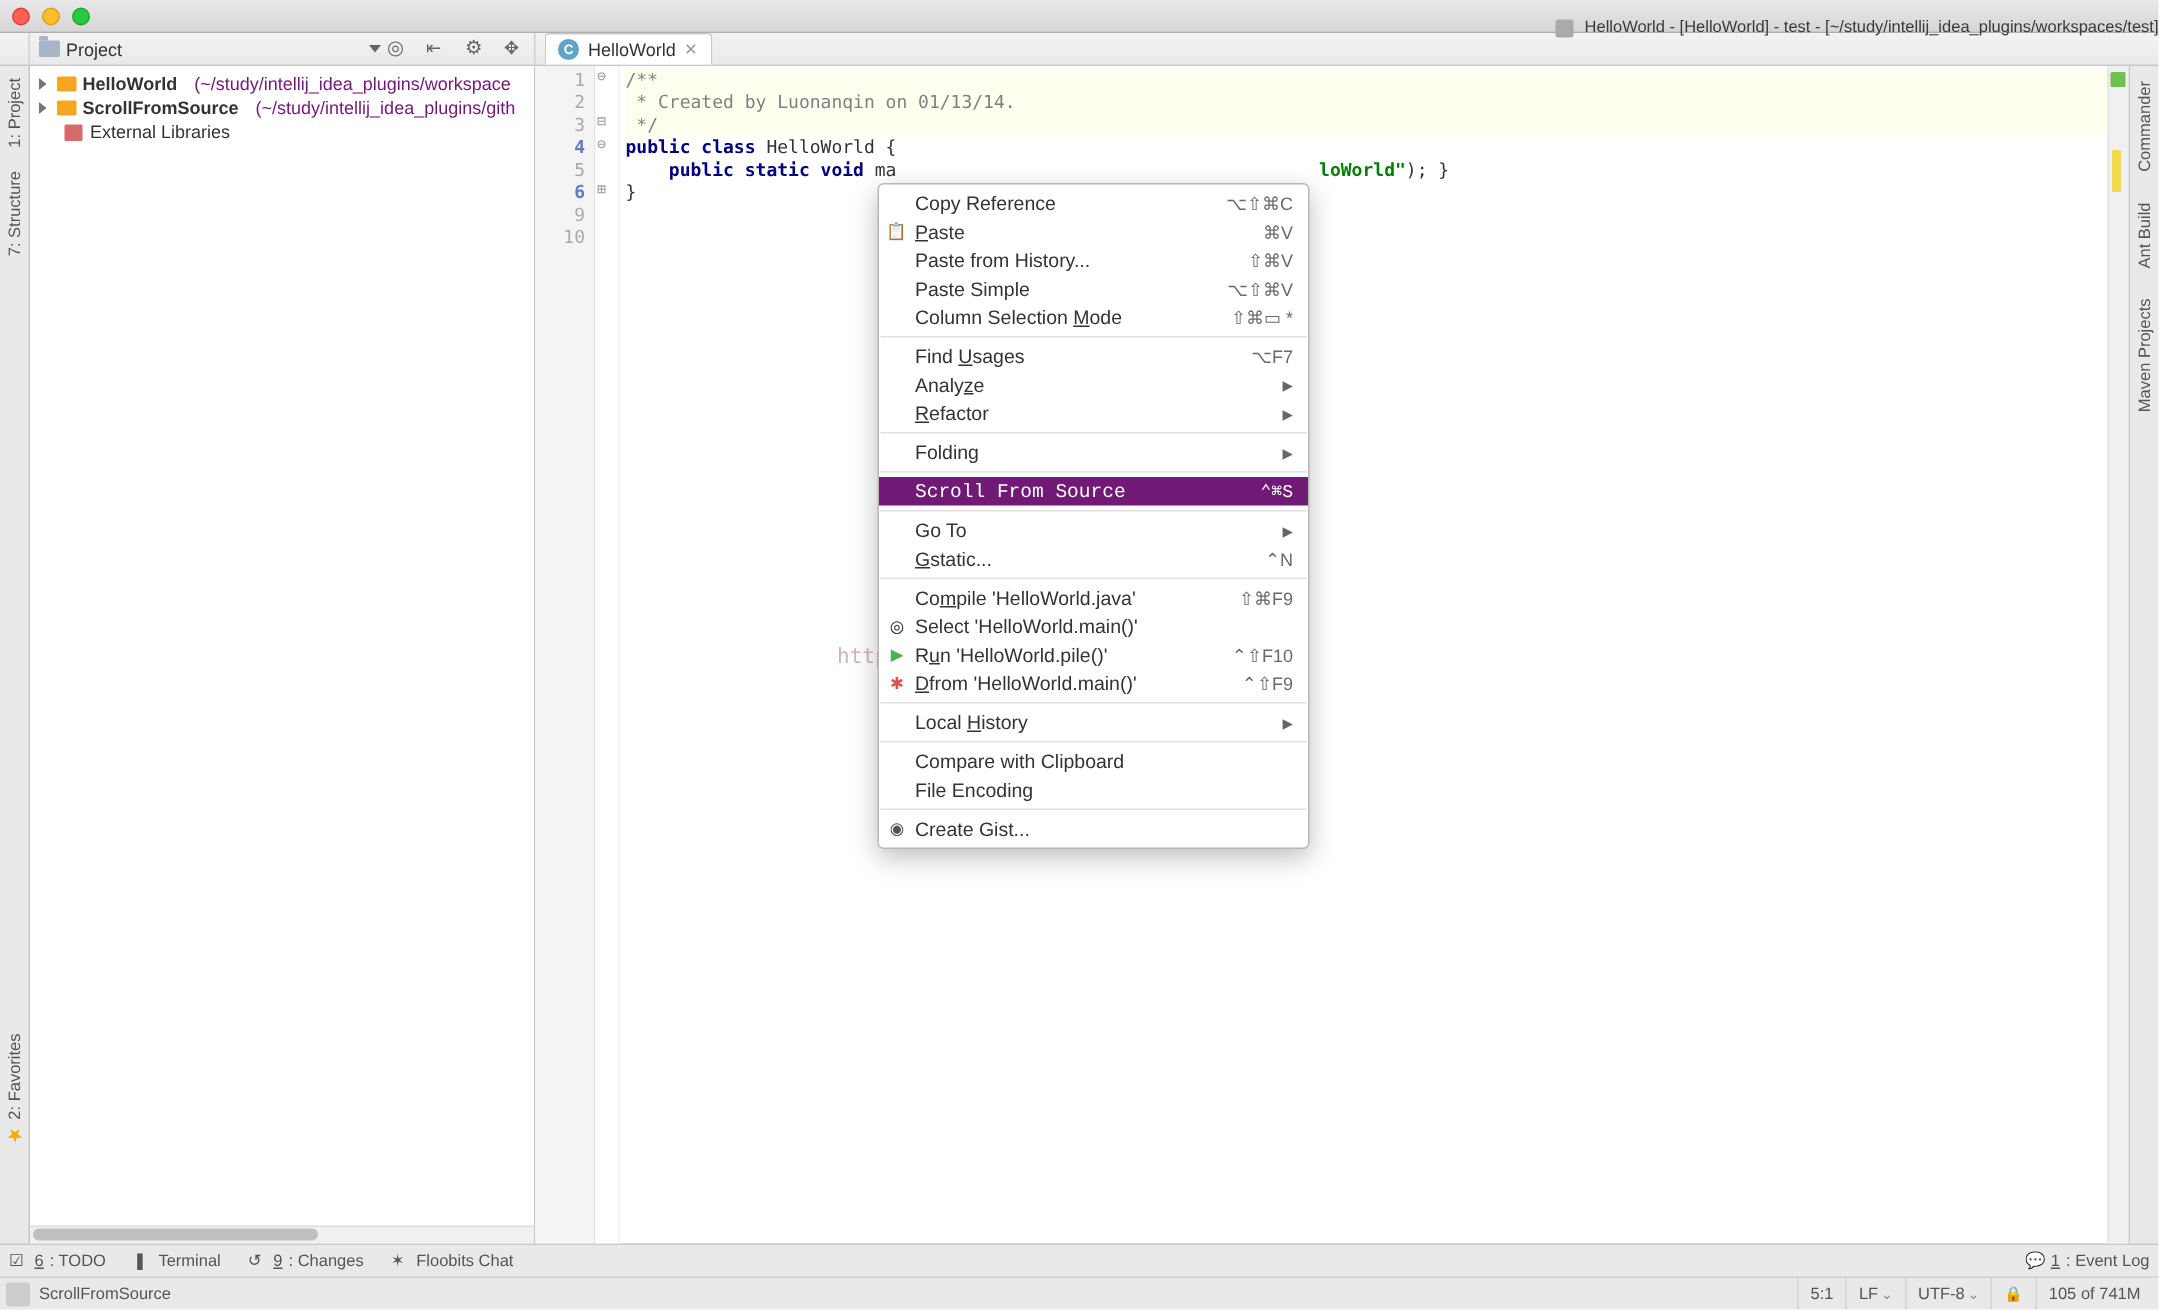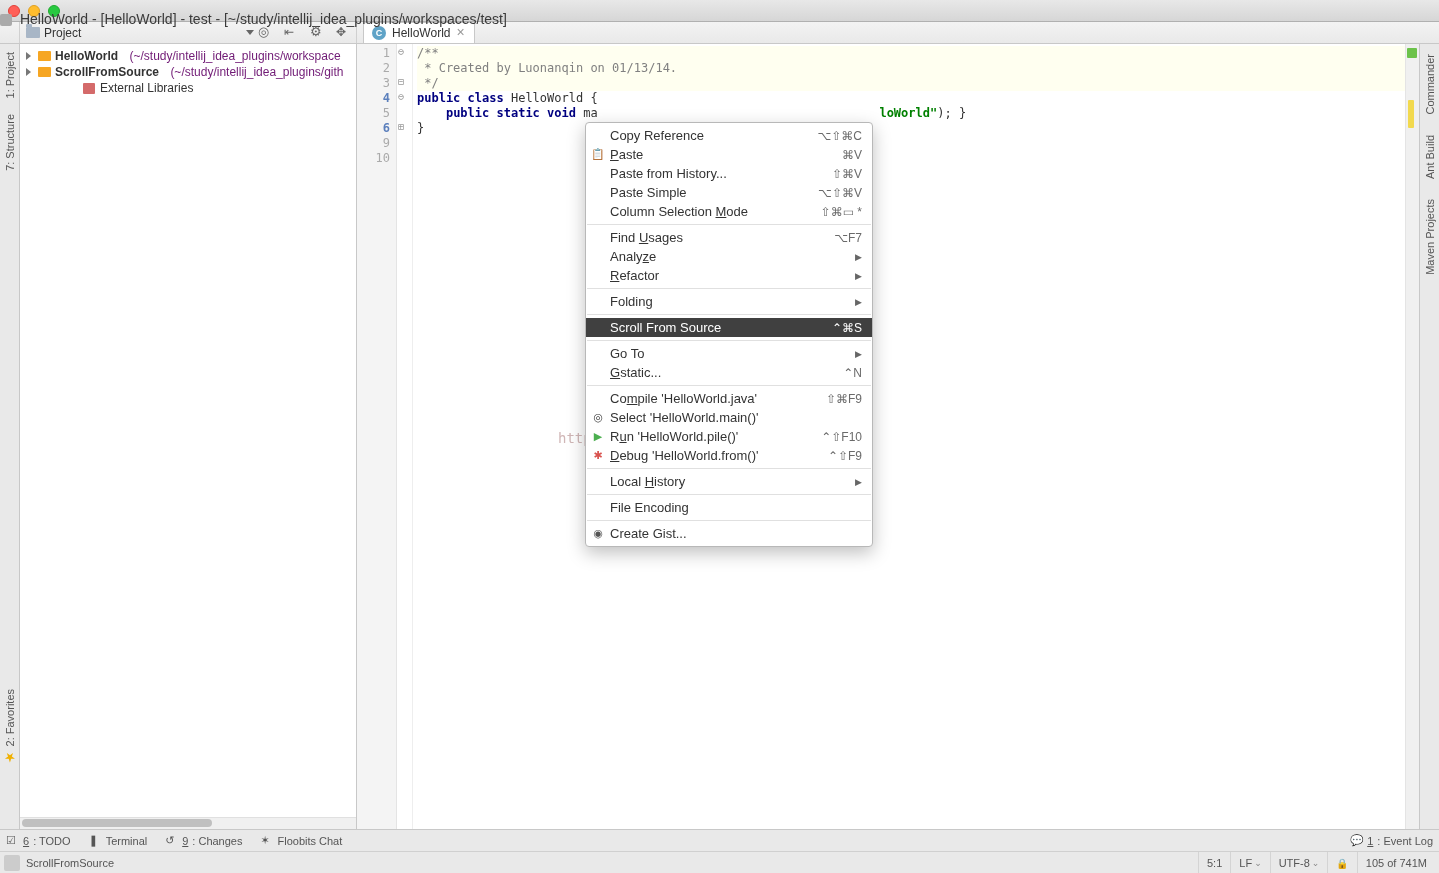--- a/index.html
+++ b/index.html
@@ -22,22 +22,22 @@
       display: flex;
       align-items: center;
       position: relative;
     }
     .traffic-lights { display: flex; gap: 8px; padding-left: 8px; }
     .traffic-light { width: 12px; height: 12px; border-radius: 50%; }
     .tl-red { background: #ff5f57; border: 1px solid #e14038; }
     .tl-yellow { background: #ffbd2e; border: 1px solid #e0a020; }
     .tl-green { background: #28c940; border: 1px solid #1faa2e; }
     .title-text {
-      position: absolute; left: 0; right: 0; text-align: left;
-      font-size: 14px; color: #3a3a3a; pointer-events: none; margin-top: 16px;
+      position: absolute; left: 0; right: 0; text-align: right;
+      font-size: 11px; color: #3a3a3a; pointer-events: none; margin-top: 16px;
     }
     .title-icon {
       display: inline-block; width: 12px; height: 12px;
       background: #aaa; border-radius: 2px; vertical-align: middle; margin-right: 4px;
     }
     
     .tool-row {
       height: 22px;
       background: linear-gradient(#f3f3f3, #e9e9e9);
       border-bottom: 1px solid #c8c8c8;
@@ -149,21 +149,21 @@
       box-shadow:0 6px 18px rgba(0,0,0,0.25);
       font-size:13px; z-index:100;
       padding:3px 0;
     }
     .menu-item {
       display:flex; align-items:center; padding:2px 10px 2px 24px;
       height:19px; position:relative;
     }
     .menu-item .mi-label { flex:1; }
     .menu-item .mi-short { color:#6a6a6a; font-size:12px; }
-    .menu-item.highlight { background:#404040; color:#fff; }
+    .menu-item.highlight { background:#701a75; color:#fff;font-family:Liberation Mono, monospace; }
     .menu-item.highlight .mi-short { color:#fff; }
     .menu-sub::after { content:'▶'; font-size:9px; color:#666; margin-left:auto; }
     .menu-sep { height:1px; background:#e0e0e0; margin:3px 1px; }
     .menu-icon { position:absolute; left:5px; width:14px; height:14px; display:flex; align-items:center; justify-content:center; font-size:11px; }
     .icon-paste { color:#888; }
     .icon-run { color:#4caf50; }
     .icon-debug { color:#d9534f; }
     .icon-gist { color:#555; }
     .underline { text-decoration: underline; }
 
@@ -254,21 +254,21 @@
       </div>
       <div class="tree-row">
         <span class="tree-arrow"></span>
         <span class="node-icon">
             <span class="mod-icon"></span>
           </span>
         <span class="node-bold">ScrollFromSource</span>
         <span>&nbsp;</span>
         <span class="node-path">(~/study/intellij_idea_plugins/gith</span>
       </div>
-      <div class="tree-row" style="padding-left:22px;margin-left:40px;">
+      <div class="tree-row" style="padding-left:22px;">
         <span class="node-icon">
             <span class="lib-icon"></span>
           </span>
         <span>External Libraries</span>
       </div>
     </div>
     <div class="panel-scroll">
       <div class="panel-scroll-thumb"></div>
     </div>
   </div>
@@ -370,28 +370,31 @@
     <span class="menu-icon">◎</span>
     <span class="mi-label">Select 'HelloWorld.main()'</span>
   </div>
   <div class="menu-item">
     <span class="menu-icon icon-run">▶</span>
     <span class="mi-label"><span>R</span><span class="underline">u</span><span>n 'HelloWorld.pile()'</span></span>
     <span class="mi-short">⌃⇧F10</span>
   </div>
   <div class="menu-item">
     <span class="menu-icon icon-debug">✱</span>
-    <span class="mi-label"><span class="underline">D</span><span>ebug 'HelloWorld.from()'</span></span>
+    <span class="mi-label"><span class="underline">D</span><span>from 'HelloWorld.main()'</span></span>
     <span class="mi-short">⌃⇧F9</span>
   </div>
   <div class="menu-sep"></div>
   <div class="menu-item menu-sub">
     <span class="mi-label"><span>Local </span><span class="underline">H</span><span>istory</span></span>
   </div>
   <div class="menu-sep"></div>
+  <div class="menu-item">
+    <span class="mi-label">Compare with Clipboard</span>
+  </div>
   <div class="menu-item">
     <span class="mi-label">File Encoding</span>
   </div>
   <div class="menu-sep"></div>
   <div class="menu-item">
     <span class="menu-icon icon-gist">◉</span>
     <span class="mi-label">Create Gist...</span>
   </div>
 </div>
 

